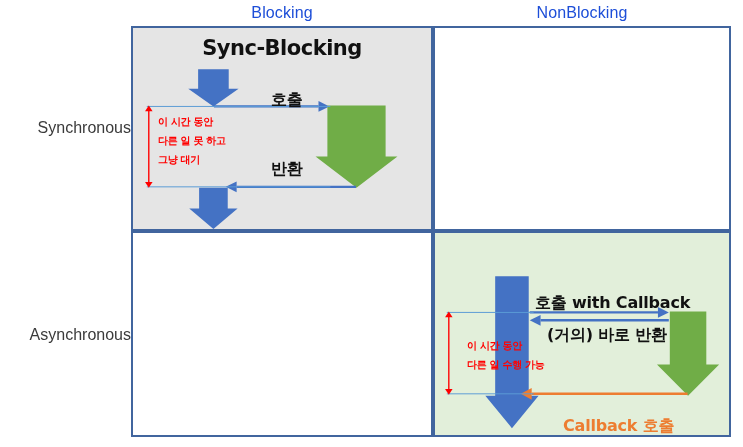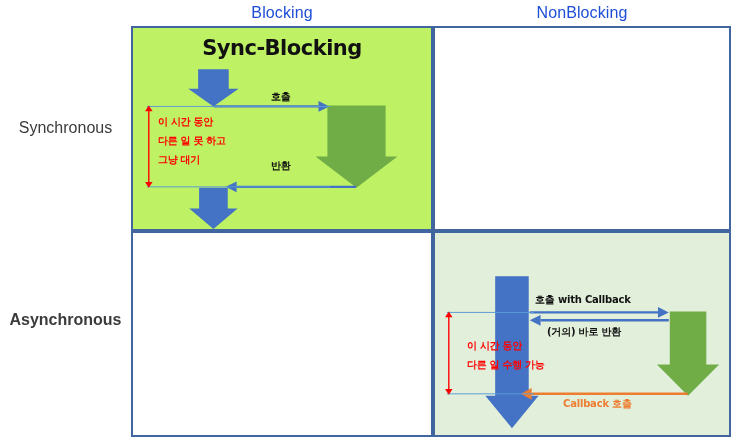--- a/index.html
+++ b/index.html
@@ -29,42 +29,42 @@
   #col-blocking { left: 131px; width: 302px; }
   #col-nonblocking { left: 433px; width: 298px; }
 
   .row-label {
     position: absolute;
     left: 0px;
     width: 131px;
     font-size: 16px;
     line-height: 20px;
     color: #3b3b3b;
-    text-align: center;
+    text-align: right;
   }
   #row-sync { top: 118px; }
-  #row-async { top: 310px; font-weight: bold; }
+  #row-async { top: 325px; }
 
   
   #matrix {
     position: absolute;
     left: 131px;
     top: 26px;
     width: 600px;
     height: 411px;
   }
   .cell {
     position: absolute;
     box-sizing: border-box;
     border: 2px solid #41659e;
     overflow: hidden;
   }
   #cell-sync-blocking {
     left: 0px; top: 0px; width: 302px; height: 205px;
-    background: #bef264;
+    background: #e5e5e5;
   }
   #cell-sync-nonblocking {
     left: 302px; top: 0px; width: 298px; height: 205px;
     background: #ffffff;
   }
   #cell-async-blocking {
     left: 0px; top: 205px; width: 302px; height: 206px;
     background: #ffffff;
   }
   #cell-async-nonblocking {
@@ -97,26 +97,26 @@
     font-weight: bold;
     font-size: 10px;
     line-height: 19px;
     white-space: pre-line;
     letter-spacing: -0.3px;
   }
   .arrow-cap {
     position: absolute;
     font-family: "DejaVu Sans", sans-serif;
     font-weight: bold;
-    font-size: 10px;
+    font-size: 16px;
     color: #111111;
     white-space: nowrap;
     letter-spacing: -0.2px;
   }
-  .arrow-cap.orange { color: #ed7d31; }
+  .arrow-cap.orange { color: #ed7d31; margin-top: 19px; }
 
   
   #sync-note   { left: 25px;  top: 84px; }
   #cap-call    { left: 138px; top: 62px; }
   #cap-return  { left: 138px; top: 131px; }
 
   
   #async-note       { left: 32px;  top: 103px; }
   #cap-call-cb      { left: 100px; top: 60px; }
   #cap-return-fast  { left: 112px; top: 92px; }

